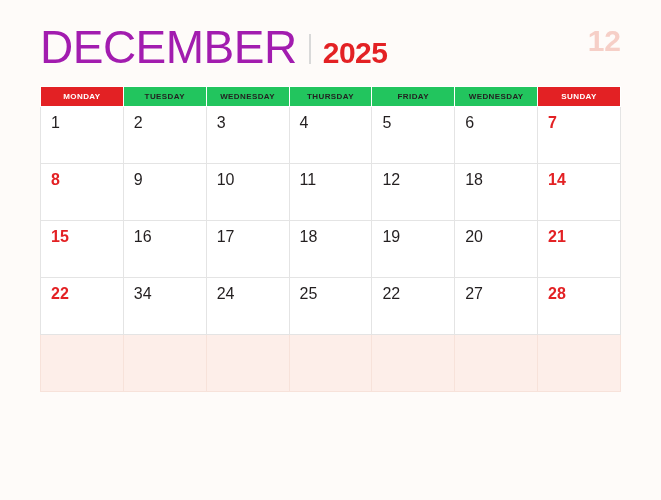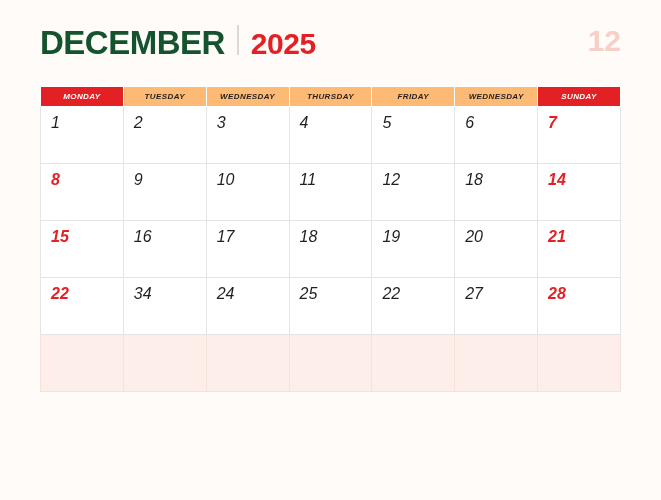--- a/index.html
+++ b/index.html
@@ -25,24 +25,24 @@
     left: 40px;
     top: 24px;
     right: 40px;
     height: 46px;
   }
   .title-row {
     display: flex;
     align-items: baseline;
   }
   .month-name {
-    font-size: 33px;
-    font-weight: bold;
+    font-size: 46px;
+    font-weight: normal;
     letter-spacing: -0.5px;
-    color: #14532d;
+    color: #a21caf;
     line-height: 1;
   }
   .divider-bar {
     width: 2px;
     height: 30px;
     background: #d9d9d9;
     margin: 0 12px;
     position: relative;
     top: 1px;
   }
@@ -63,31 +63,30 @@
     line-height: 1;
   }
   
   .calendar {
     position: absolute;
     left: 40px;
     top: 86px;
     width: 581px;
     border-collapse: collapse;
     table-layout: fixed;
-    font-style: italic;
   }
   .calendar th {
     height: 19px;
     font-size: 8px;
     font-weight: bold;
     letter-spacing: 0.4px;
     text-align: center;
     vertical-align: middle;
     color: #231f20;
-    background: #fdba74;
+    background: #22c55e;
     border: 1px solid #ffffff;
     padding: 0;
   }
   .calendar th.accent {
     background: #e32124;
     color: #ffffff;
   }
   .calendar td {
     height: 57px;
     vertical-align: top;

